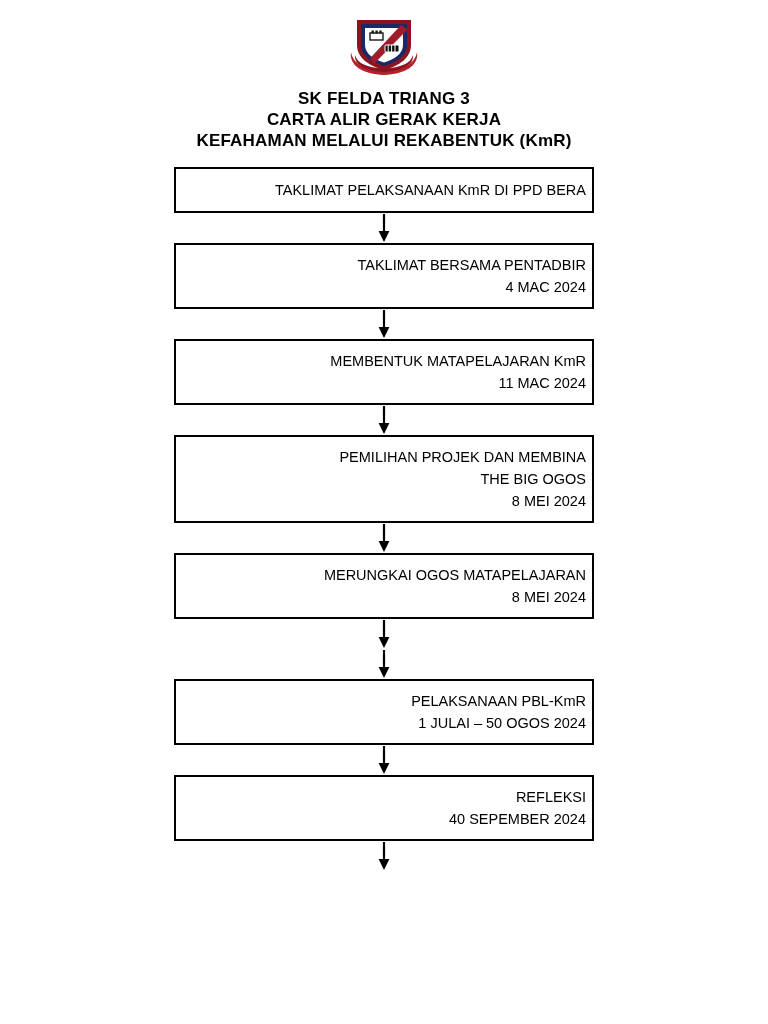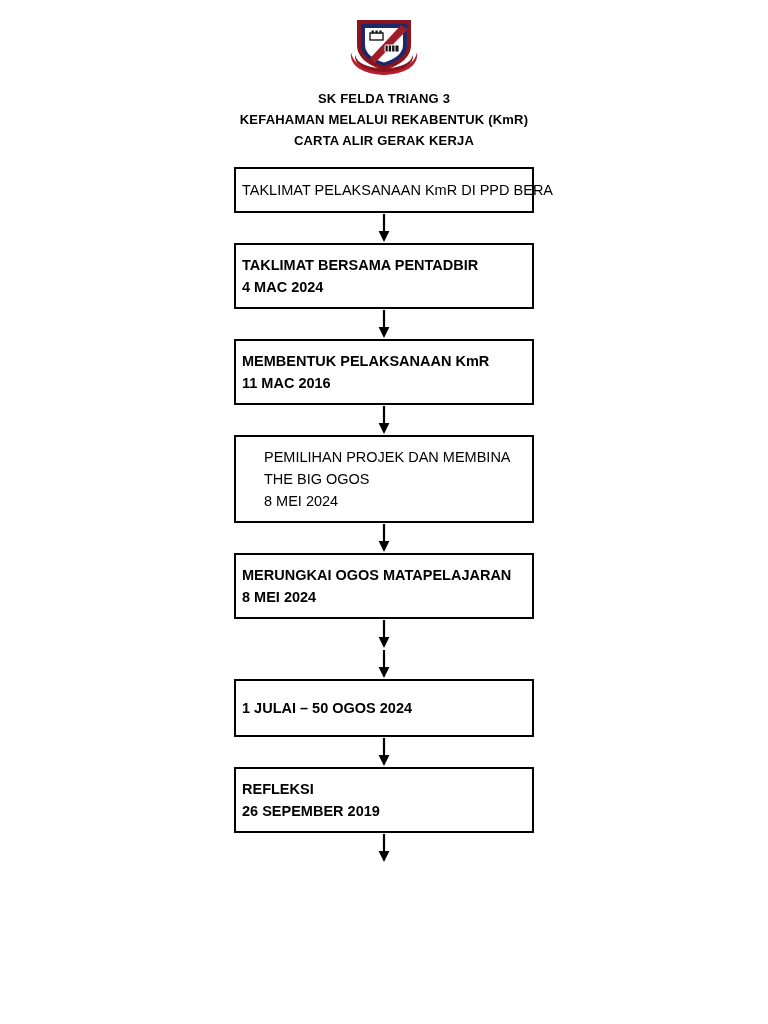--- a/index.html
+++ b/index.html
@@ -34,51 +34,51 @@
     align-items: flex-start;
     justify-content: center;
     margin-bottom: 8px;
   }
   .logo-wrap svg { display: block; }
 
   
   .title-block {
     text-align: center;
     font-weight: bold;
-    font-size: 13px;
+    font-size: 17px;
     line-height: 21px;
     letter-spacing: 0.2px;
     margin-bottom: 16px;
   }
   .title-line { white-space: nowrap; }
 
   
   .flow {
     width: 366px;
     display: flex;
     flex-direction: column;
     align-items: center;
   }
 
   .flow-box {
-    width: 300px;
+    width: 420px;
     box-sizing: border-box;
     border: 2px solid #000000;
     background: #ffffff;
     text-align: center;
     font-size: 14.5px;
     line-height: 22px;
     padding: 9px 6px;
     display: flex;
     flex-direction: column;
     justify-content: center;
-    align-items: flex-start;
+    align-items: flex-end;
   }
   .flow-box.lines-1 { min-height: 46px; }
-  .flow-box.lines-2 { min-height: 58px; font-weight: bold; }
+  .flow-box.lines-2 { min-height: 58px; }
   .flow-box.lines-3 { min-height: 76px; padding-left: 28px; }
 
   .box-line { white-space: pre; display: block; }
 
   .arrow {
     width: 20px;
     height: 30px;
     display: flex;
     align-items: center;
     justify-content: center;
@@ -113,22 +113,22 @@
 
       <rect x="44" y="33" width="14" height="7" rx="1" fill="#111111" stroke="#ffffff" stroke-width="1"></rect>
       <line x1="47.2" y1="33" x2="47.2" y2="40" stroke="#ffffff" stroke-width="1"></line>
       <line x1="50.6" y1="33" x2="50.6" y2="40" stroke="#ffffff" stroke-width="1"></line>
       <line x1="54.0" y1="33" x2="54.0" y2="40" stroke="#ffffff" stroke-width="1"></line>
     </svg>
   </div>
 
   <div class="title-block">
     <div class="title-line">SK FELDA TRIANG 3</div>
+    <div class="title-line">CARTA ALIR GERAK KERJA</div>
     <div class="title-line">KEFAHAMAN MELALUI REKABENTUK (KmR)</div>
-    <div class="title-line">CARTA ALIR GERAK KERJA</div>
   </div>
 
   <div class="flow" id="flow-root">
       <div class="flow-box lines-1" id="step-1">
         <span class="box-line">TAKLIMAT PELAKSANAAN KmR DI PPD BERA</span>
       </div>
       <div class="arrow">
         <svg width="16" height="30" viewBox="0 0 16 30">
           <line x1="8" y1="1" x2="8" y2="20" stroke="#000" stroke-width="2.2"></line>
           <polygon points="8,29 2.6,18 13.4,18" fill="#000"></polygon>
@@ -138,22 +138,22 @@
         <span class="box-line">TAKLIMAT BERSAMA PENTADBIR</span>
         <span class="box-line">4 MAC 2024</span>
       </div>
       <div class="arrow">
         <svg width="16" height="30" viewBox="0 0 16 30">
           <line x1="8" y1="1" x2="8" y2="20" stroke="#000" stroke-width="2.2"></line>
           <polygon points="8,29 2.6,18 13.4,18" fill="#000"></polygon>
         </svg>
       </div>
       <div class="flow-box lines-2" id="step-3">
-        <span class="box-line">MEMBENTUK PELAKSANAAN KmR</span>
-        <span class="box-line">11 MAC 2016</span>
+        <span class="box-line">MEMBENTUK MATAPELAJARAN KmR</span>
+        <span class="box-line">11 MAC 2024</span>
       </div>
       <div class="arrow">
         <svg width="16" height="30" viewBox="0 0 16 30">
           <line x1="8" y1="1" x2="8" y2="20" stroke="#000" stroke-width="2.2"></line>
           <polygon points="8,29 2.6,18 13.4,18" fill="#000"></polygon>
         </svg>
       </div>
       <div class="flow-box lines-3" id="step-4">
         <span class="box-line">PEMILIHAN PROJEK DAN MEMBINA</span>
         <span class="box-line">THE BIG OGOS</span>
@@ -175,31 +175,32 @@
           <polygon points="8,29 2.6,18 13.4,18" fill="#000"></polygon>
         </svg>
       </div>
       <div class="arrow">
         <svg width="16" height="30" viewBox="0 0 16 30">
           <line x1="8" y1="1" x2="8" y2="20" stroke="#000" stroke-width="2.2"></line>
           <polygon points="8,29 2.6,18 13.4,18" fill="#000"></polygon>
         </svg>
       </div>
       <div class="flow-box lines-2" id="step-7">
+        <span class="box-line">PELAKSANAAN PBL-KmR</span>
         <span class="box-line">1 JULAI – 50 OGOS 2024</span>
       </div>
       <div class="arrow">
         <svg width="16" height="30" viewBox="0 0 16 30">
           <line x1="8" y1="1" x2="8" y2="20" stroke="#000" stroke-width="2.2"></line>
           <polygon points="8,29 2.6,18 13.4,18" fill="#000"></polygon>
         </svg>
       </div>
       <div class="flow-box lines-2" id="step-8">
         <span class="box-line">REFLEKSI</span>
-        <span class="box-line">26 SEPEMBER 2019</span>
+        <span class="box-line">40 SEPEMBER 2024</span>
       </div>
       <div class="arrow">
         <svg width="16" height="30" viewBox="0 0 16 30">
           <line x1="8" y1="1" x2="8" y2="20" stroke="#000" stroke-width="2.2"></line>
           <polygon points="8,29 2.6,18 13.4,18" fill="#000"></polygon>
         </svg>
       </div>
     </div>
 
 </div>

